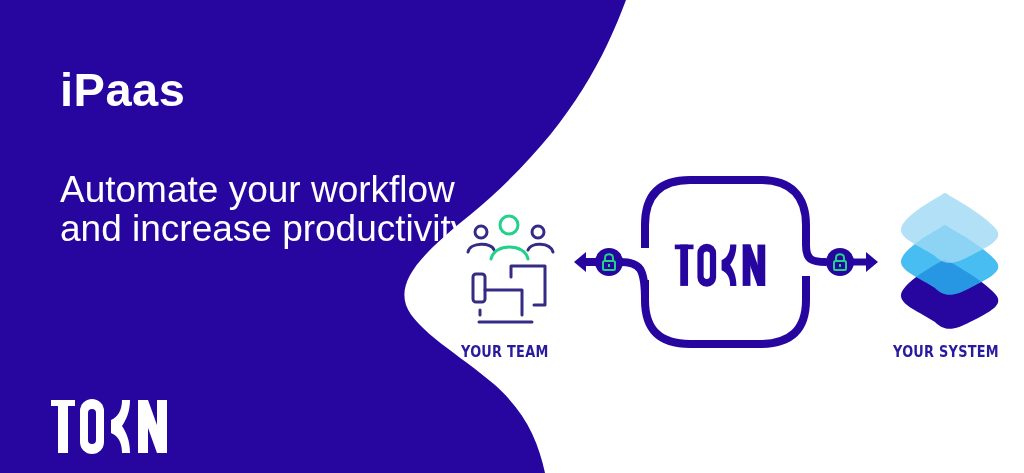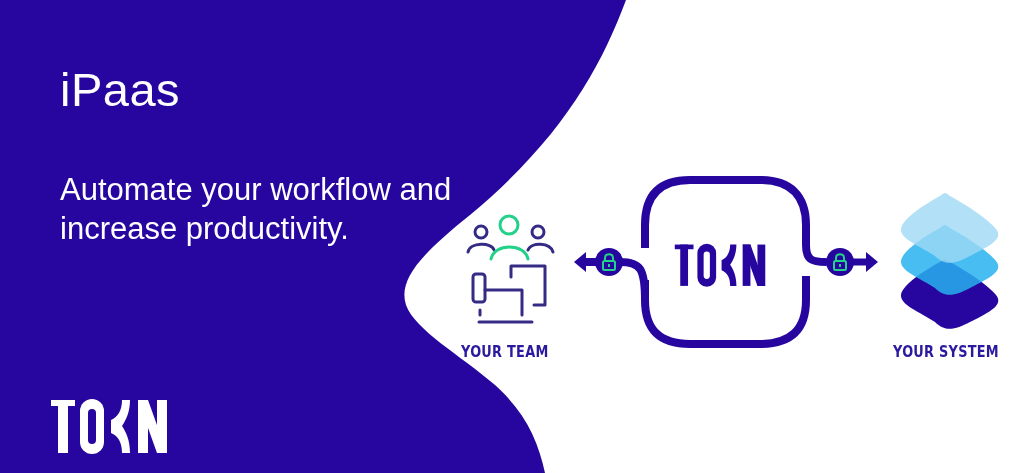--- a/index.html
+++ b/index.html
@@ -1,19 +1,19 @@
 <!DOCTYPE html>
 <html><head>
 <meta charset="utf-8">
 <style>
   html, body { margin:0; padding:0; }
   body { width:1024px; height:473px; overflow:hidden; background:#ffffff; position:relative; font-family:"Liberation Sans", sans-serif; }
   .bg { position:absolute; left:0; top:0; width:1024px; height:473px; }
-  .title { position:absolute; left:60px; top:62px; color:#fff; font-size:47px; font-weight:400; letter-spacing:0.5px; }
-  .subtitle { position:absolute; left:60px; top:170px; color:#fff; font-size:31px; line-height:39px; width:440px; }
+  .title { position:absolute; left:60px; top:62px; color:#fff; font-size:47px; font-weight:700; letter-spacing:0.5px; }
+  .subtitle { position:absolute; left:60px; top:170px; color:#fff; font-size:37px; line-height:39px; width:440px; }
   .logo-bottom { position:absolute; left:50px; top:398px; }
   .diagram { position:absolute; left:0; top:0; width:1024px; height:473px; }
   .label { position:absolute; color:#2a1a9e; font-weight:700; font-size:15px; letter-spacing:0.3px; font-family:"DejaVu Sans", sans-serif; transform:scaleX(0.86); transform-origin:left top; }
 </style>
 </head>
 <body>
 
 <svg class="bg" viewBox="0 0 1024 473" xmlns="http://www.w3.org/2000/svg">
   <path d="M0 0 L626 0 C600 70 560 140 470 215 C420 255 398 280 406 305 C415 330 460 355 495 385 C525 412 538 440 545 473 L0 473 Z" fill="#26069e"></path>
 </svg>

